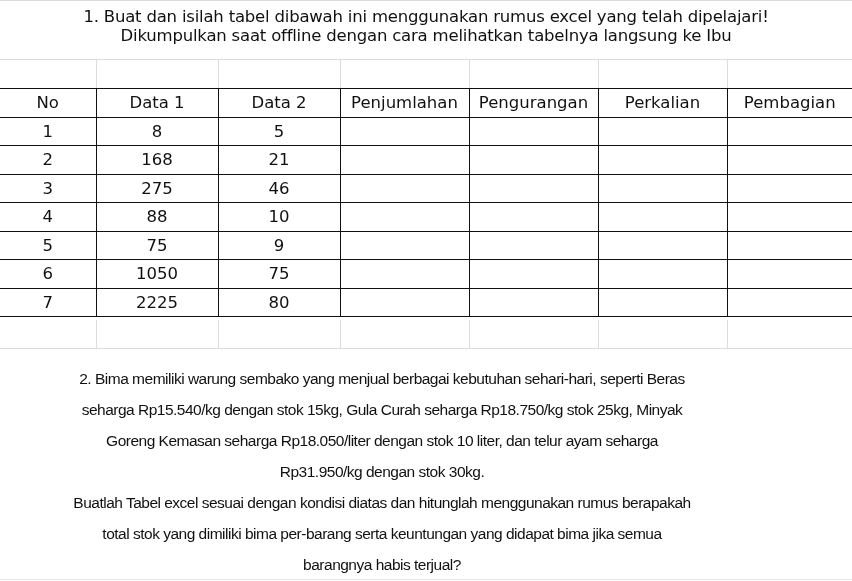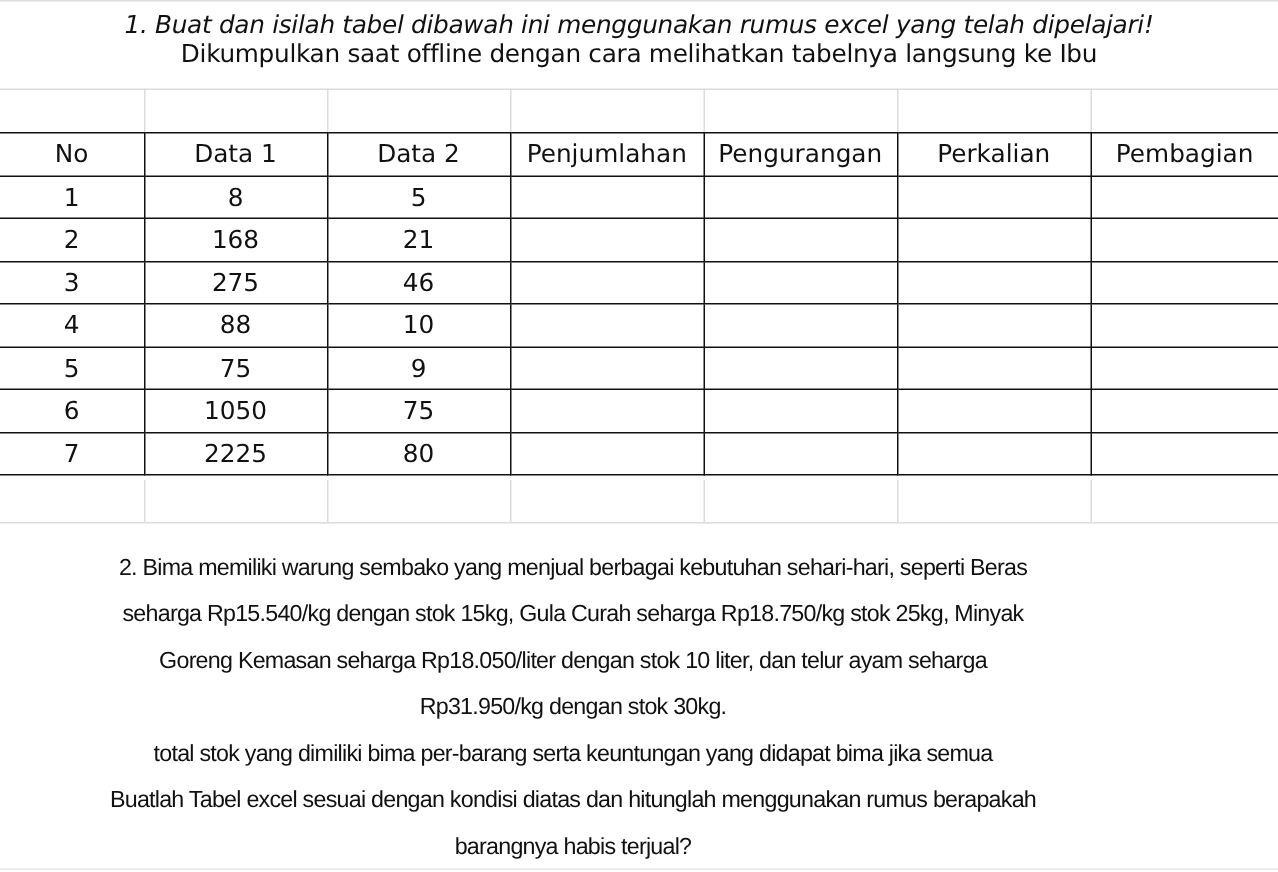--- a/index.html
+++ b/index.html
@@ -13,21 +13,21 @@
   table.grid td.first{border-left:none;margin-left:16px;}
   table.grid td.last{border-right:none;margin-left:24px;}
   .para{position:absolute;left:0;top:363px;width:764px;text-align:center;font-size:15.5px;line-height:31px;letter-spacing:-0.5px;font-family:"Liberation Sans",sans-serif;}
   .para div{white-space:nowrap;}
 </style>
 </head>
 <body>
 
 <div class="sheet">
 
-  <div class="title-line" style="top:7px;font-style:italic;">1. Buat dan isilah tabel dibawah ini menggunakan rumus excel yang telah dipelajari!</div>
+  <div class="title-line" style="top:7px;">1. Buat dan isilah tabel dibawah ini menggunakan rumus excel yang telah dipelajari!</div>
   <div class="title-line" style="top:26px;">Dikumpulkan saat offline dengan cara melihatkan tabelnya langsung ke Ibu</div>
 
   <div class="hline" style="top:0px;"></div>
   <div class="hline" style="top:59px;"></div>
   <div class="vline" style="left:96px;top:59px;height:29px;"></div>
   <div class="vline" style="left:218px;top:59px;height:29px;"></div>
   <div class="vline" style="left:340px;top:59px;height:29px;"></div>
   <div class="vline" style="left:469px;top:59px;height:29px;"></div>
   <div class="vline" style="left:598px;top:59px;height:29px;"></div>
   <div class="vline" style="left:727px;top:59px;height:29px;"></div>
@@ -124,19 +124,19 @@
   <div class="vline" style="left:469px;top:320px;height:28px;"></div>
   <div class="vline" style="left:598px;top:320px;height:28px;"></div>
   <div class="vline" style="left:727px;top:320px;height:28px;"></div>
   <div class="hline" style="top:348px;"></div>
 
   <div class="para">
     <div>2. Bima memiliki warung sembako yang menjual berbagai kebutuhan sehari-hari, seperti Beras</div>
     <div>seharga Rp15.540/kg dengan stok 15kg, Gula Curah seharga Rp18.750/kg stok 25kg, Minyak</div>
     <div>Goreng Kemasan seharga Rp18.050/liter dengan stok 10 liter, dan telur ayam seharga</div>
     <div>Rp31.950/kg dengan stok 30kg.</div>
+    <div>Buatlah Tabel excel sesuai dengan kondisi diatas dan hitunglah menggunakan rumus berapakah</div>
     <div>total stok yang dimiliki bima per-barang serta keuntungan yang didapat bima jika semua</div>
-    <div>Buatlah Tabel excel sesuai dengan kondisi diatas dan hitunglah menggunakan rumus berapakah</div>
     <div>barangnya habis terjual?</div>
   </div>
 
   <div class="hline" style="top:579px;background:#e6e6e6;"></div>
 </div>
 
 </body></html>

